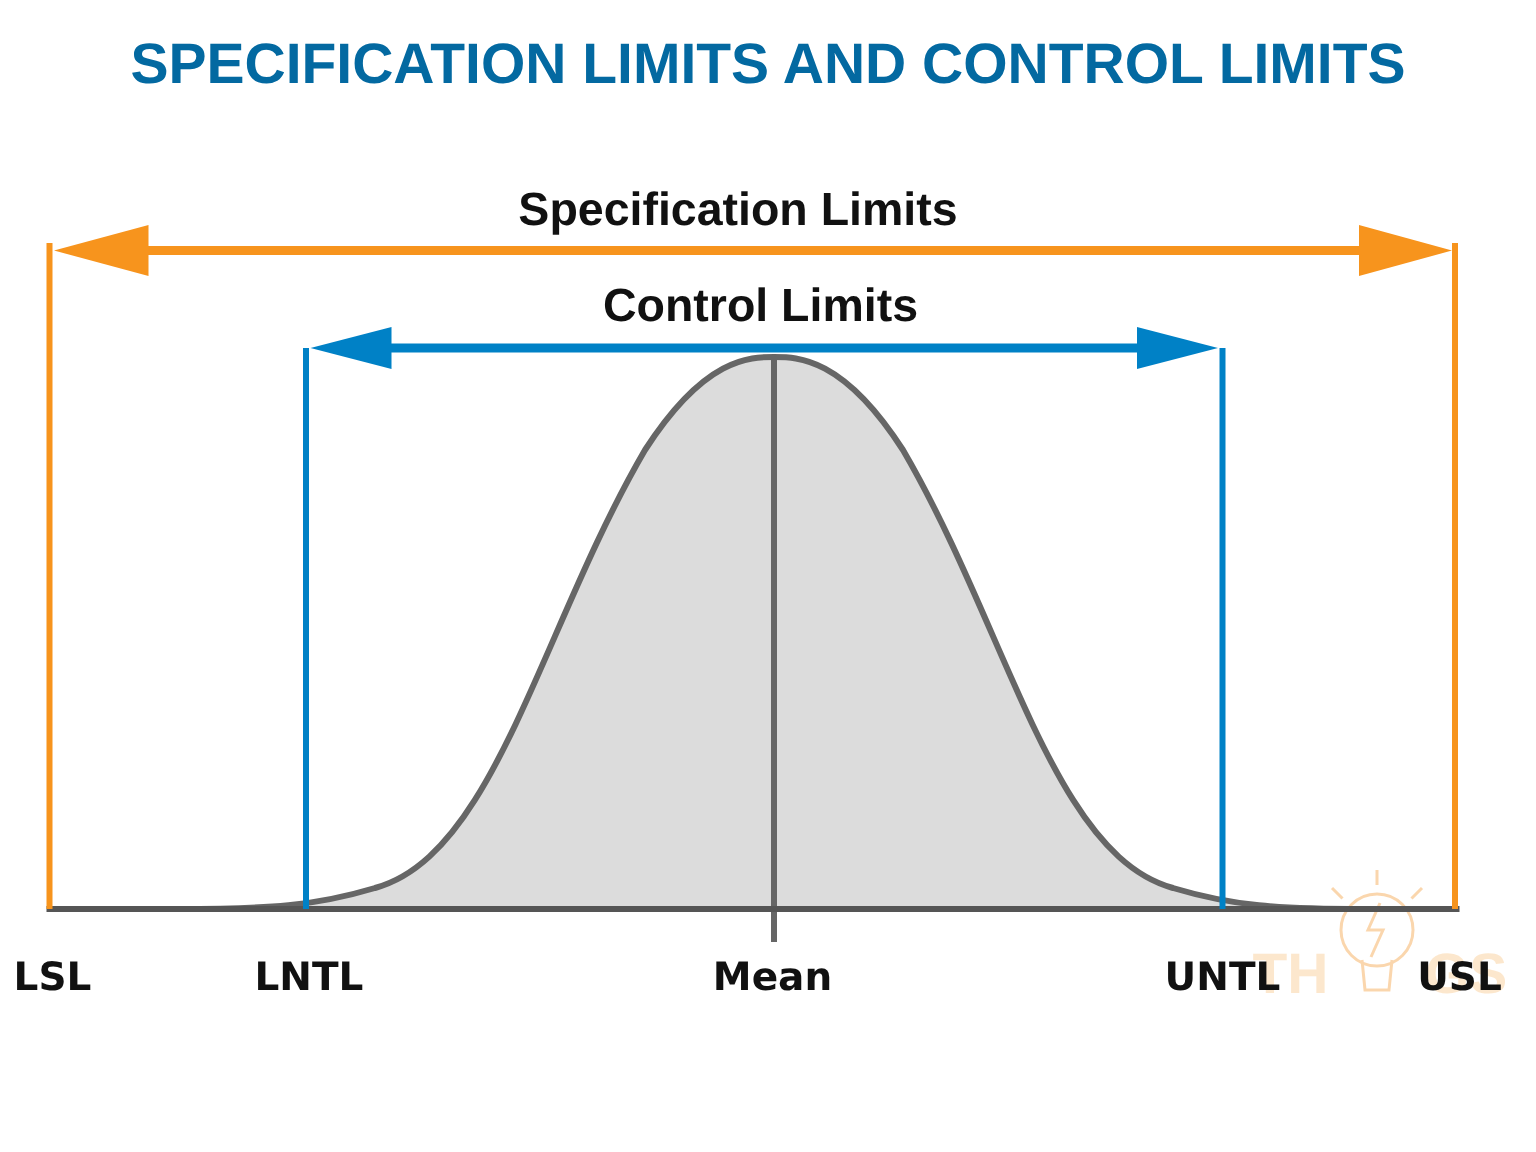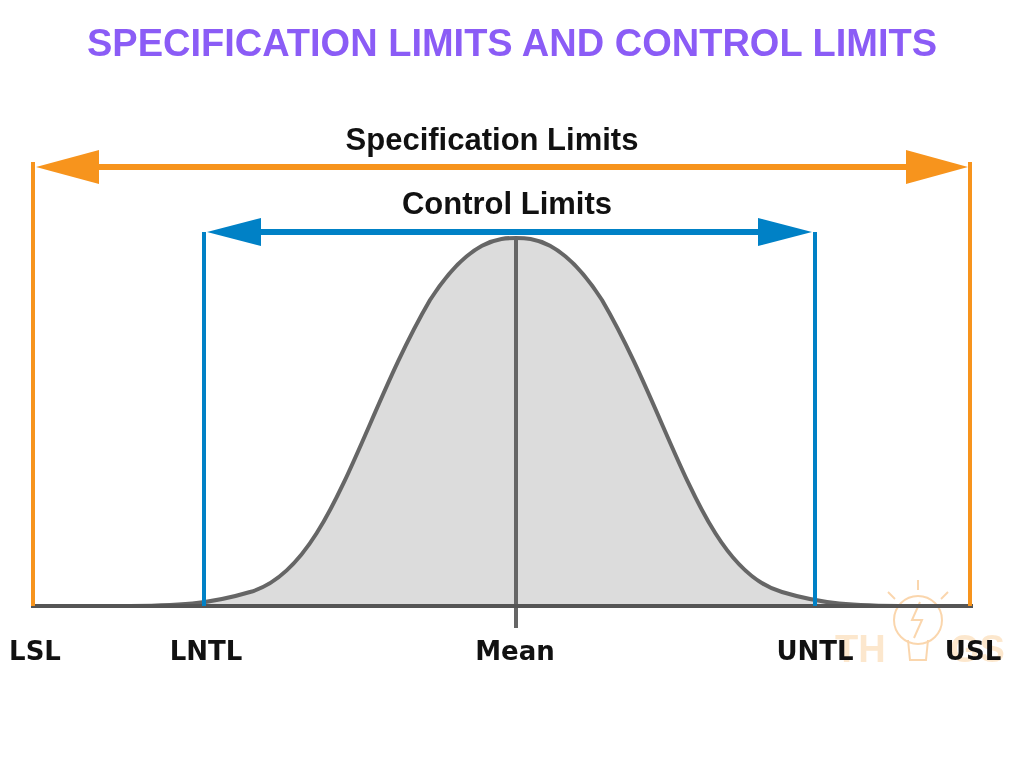--- a/index.html
+++ b/index.html
@@ -1,20 +1,20 @@
 <!DOCTYPE html>
 <html><head>
   <meta charset="utf-8">
   <style>
     html, body { margin: 0; padding: 0; background: #ffffff; }
     body { width: 1024px; height: 768px; position: relative; overflow: hidden; }
     .title {
       position: absolute; left: 0; top: 22px; width: 1024px; text-align: center;
       font-family: "Liberation Sans", sans-serif; font-weight: bold; font-size: 38px;
-      color: #8b5cf6; letter-spacing: 0px;
+      color: #0369a1; letter-spacing: 0px;
     }
     svg { position: absolute; left: 0; top: 0; }
     .lbl { font-family: "DejaVu Sans", sans-serif; font-weight: bold; fill: #111; }
     .cap { font-family: "Liberation Sans", sans-serif; font-weight: bold; fill: #111; }
   </style>
 </head>
 <body>
 
 <div class="title">SPECIFICATION LIMITS AND CONTROL LIMITS</div>
 

